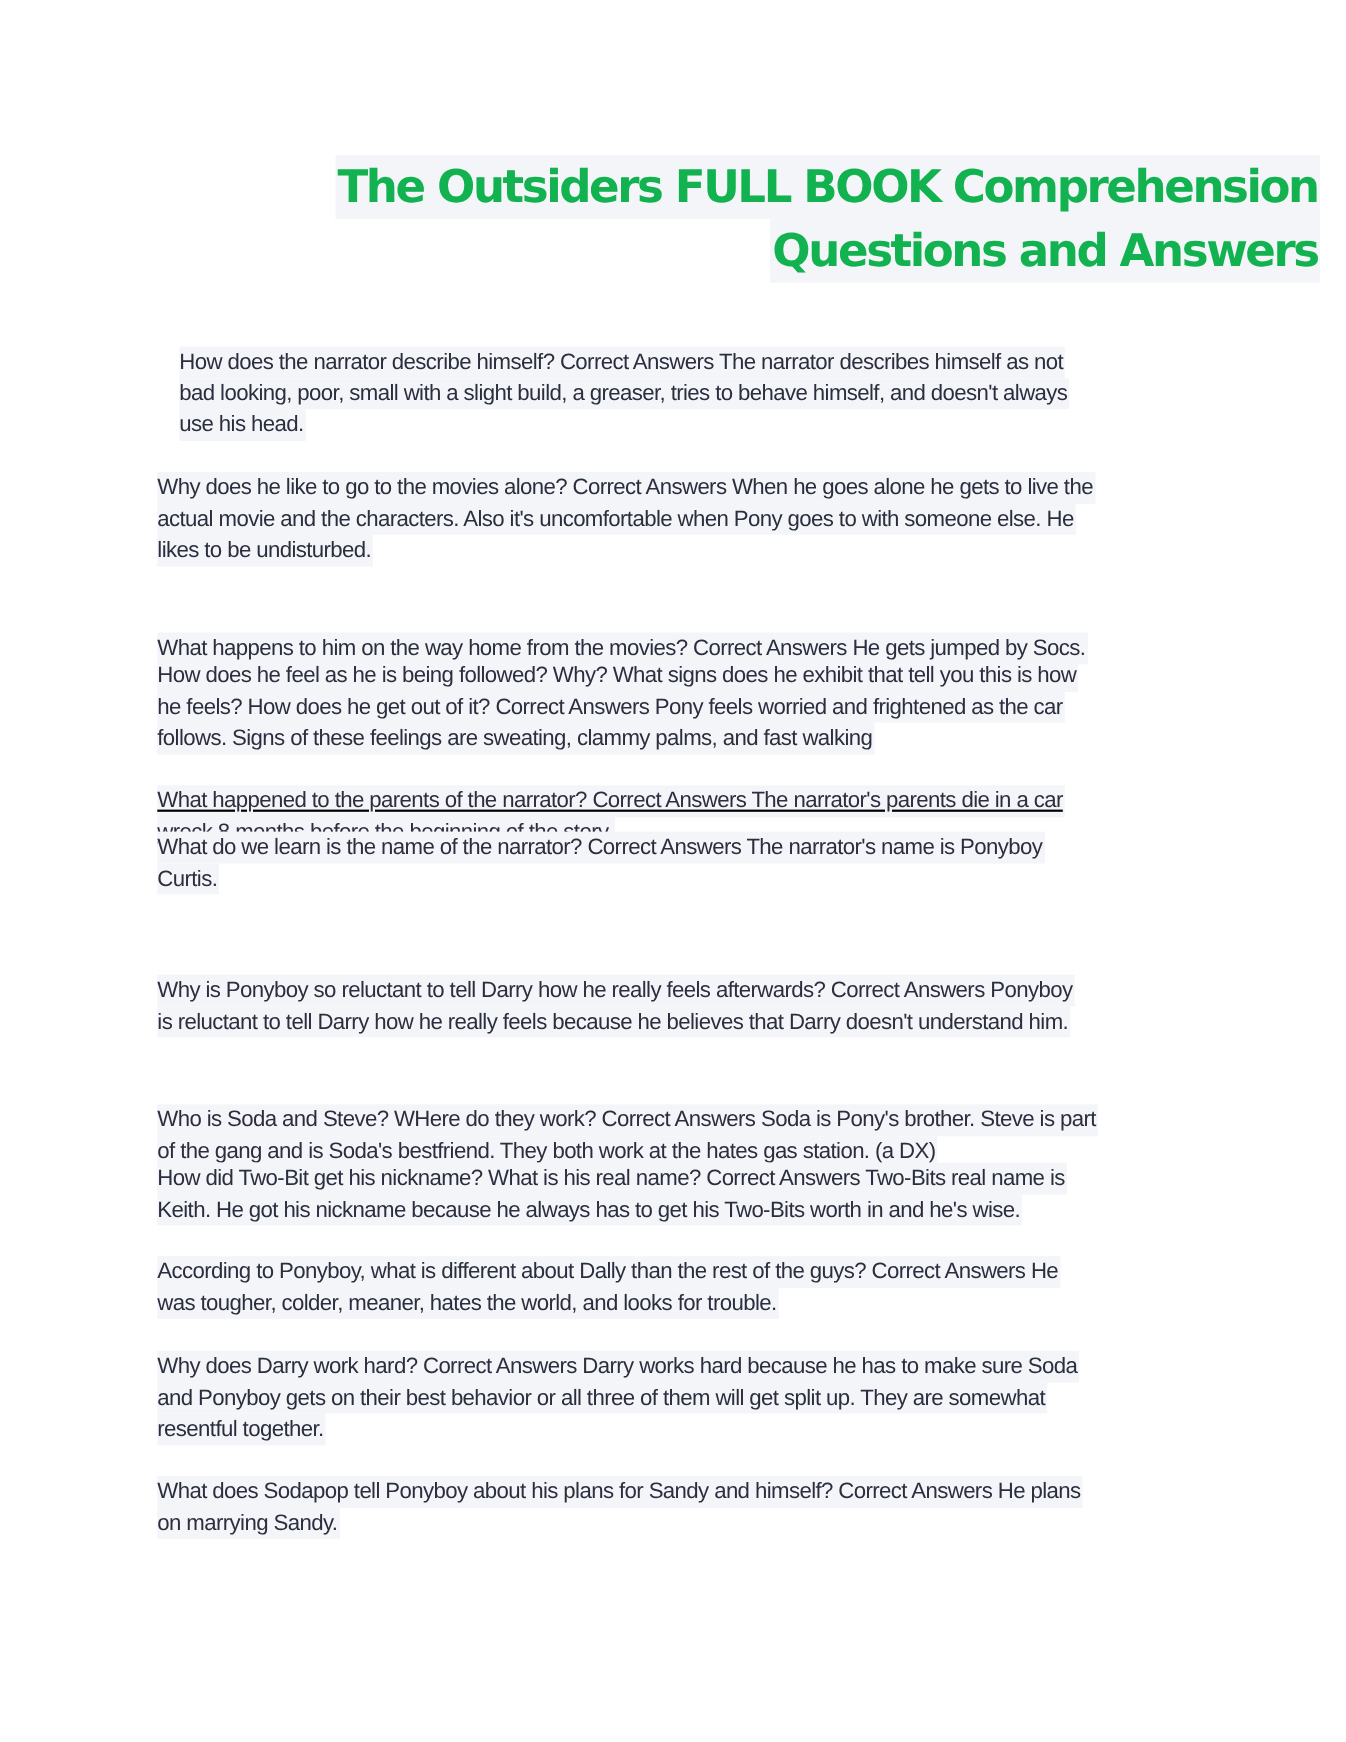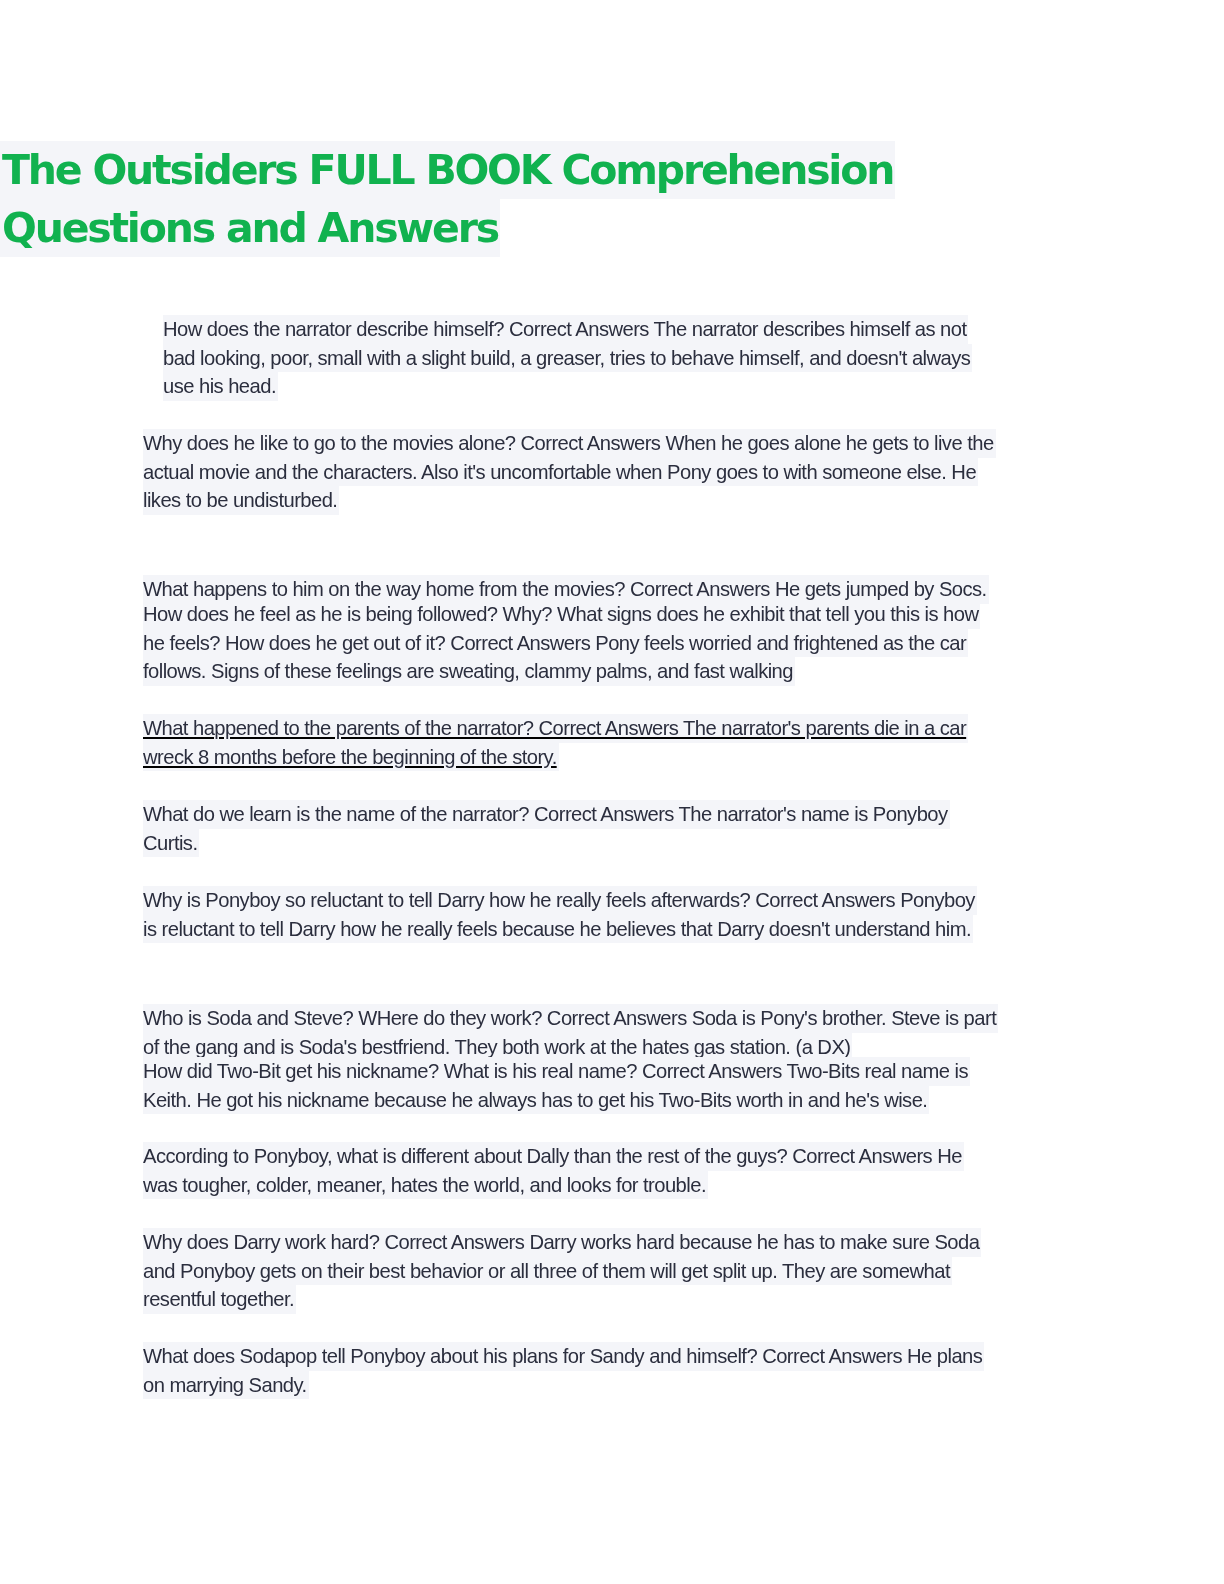--- a/index.html
+++ b/index.html
@@ -1,18 +1,18 @@
 <!DOCTYPE html>
 <html><head>
 <meta charset="utf-8">
 <style>
   html, body { margin: 0; padding: 0; background: #ffffff; }
   body { width: 1224px; height: 1584px; position: relative; overflow: hidden; }
   .page { position: absolute; left: 0; top: 0; width: 1224px; height: 1584px; background: #ffffff; }
-  .title { position: absolute; left: 0; width: 1200px; text-align: left; }
+  .title { position: absolute; left: 0; width: 1200px; text-align: right; }
   .title-line {
     display: inline-block;
     background: #f4f5f9;
     color: #11b24f;
     font-family: "DejaVu Sans", sans-serif;
     font-weight: bold;
     font-size: 41px;
     letter-spacing: -2.2px;
     line-height: 58px;
     height: 58px;
@@ -64,21 +64,21 @@
     <span class="line">How does he feel as he is being followed? Why? What signs does he exhibit that tell you this is how</span>
     <span class="line">he feels? How does he get out of it? Correct Answers Pony feels worried and frightened as the car</span>
     <span class="line">follows. Signs of these feelings are sweating, clammy palms, and fast walking</span>
   </div>
 
   <div class="qa" style="top:714px;text-decoration:underline;">
     <span class="line">What happened to the parents of the narrator? Correct Answers The narrator's parents die in a car</span>
     <span class="line">wreck 8 months before the beginning of the story.</span>
   </div>
 
-  <div class="qa" style="top:800px;">
+  <div class="qa" style="top:756px;">
     <span class="line">What do we learn is the name of the narrator? Correct Answers The narrator's name is Ponyboy</span>
     <span class="line">Curtis.</span>
   </div>
 
   <div class="qa" style="top:886px;">
     <span class="line">Why is Ponyboy so reluctant to tell Darry how he really feels afterwards? Correct Answers Ponyboy</span>
     <span class="line">is reluctant to tell Darry how he really feels because he believes that Darry doesn't understand him.</span>
   </div>
 
   <div class="qa" style="top:1004px;">

